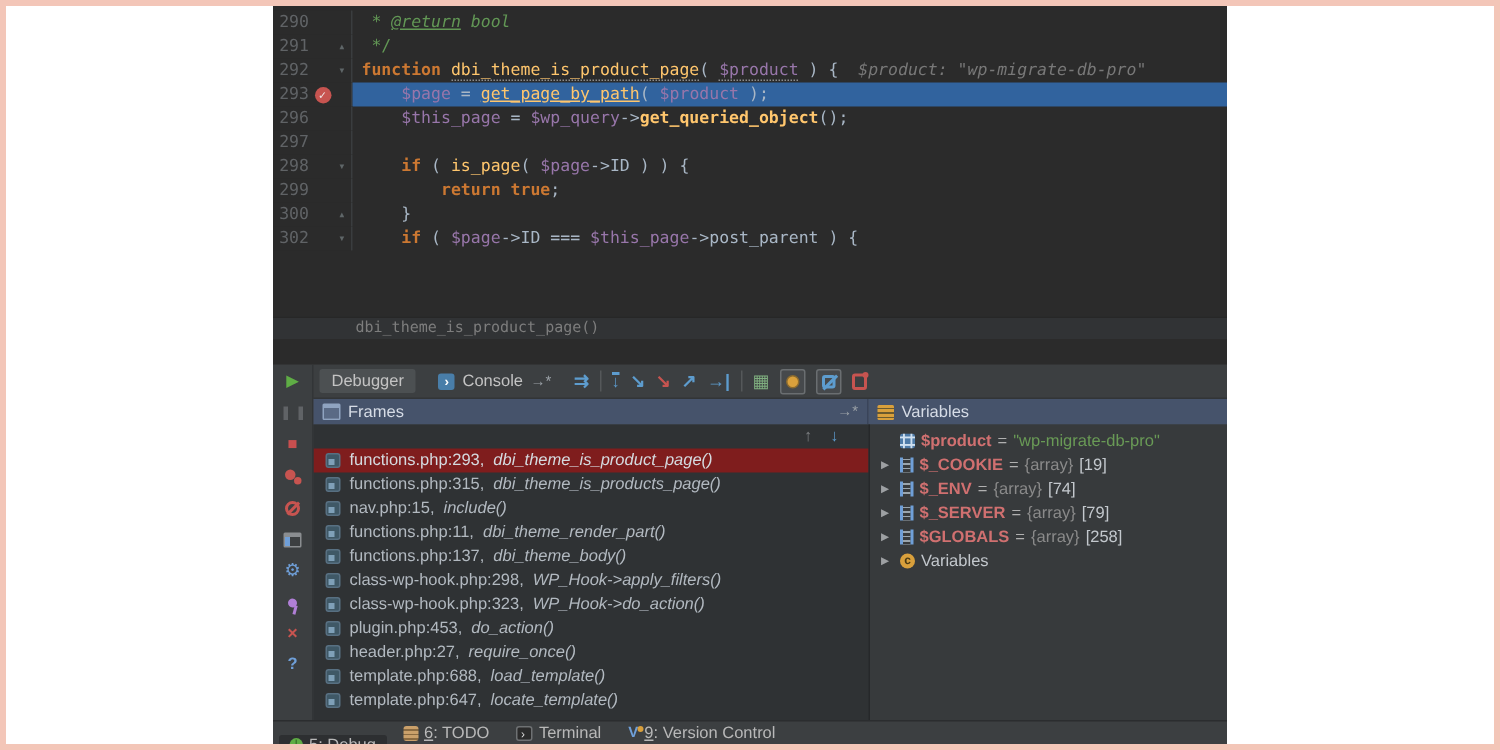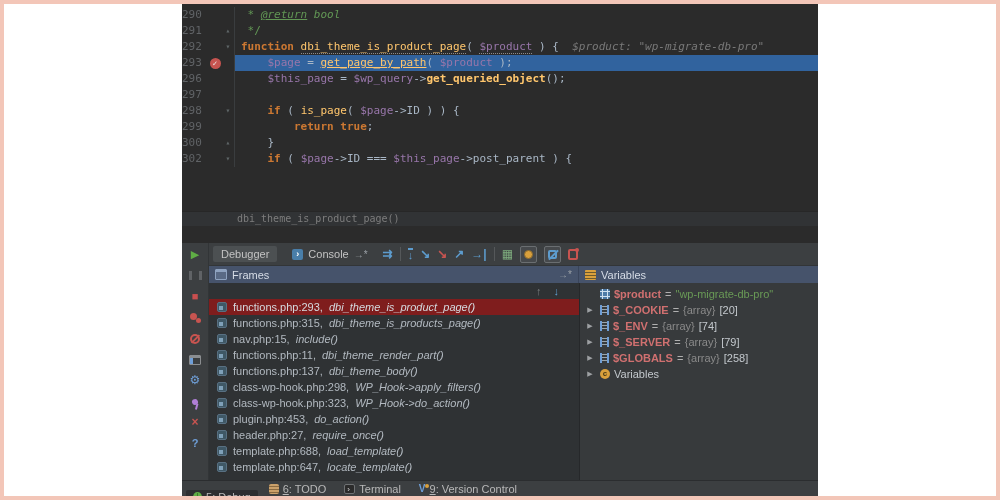--- a/index.html
+++ b/index.html
@@ -5,21 +5,21 @@
   html,body{margin:0;padding:0;background:#ffffff;}
   .page{position:relative;width:1000px;height:500px;box-sizing:border-box;
         border:4px solid #f3c6b8;background:#ffffff;overflow:hidden;
         font-family:"Liberation Sans",sans-serif;}
   .ide{position:absolute;left:178px;top:0;width:636px;height:492px;background:#2b2b2b;overflow:hidden;}
 
   
   .editor{position:absolute;top:0;left:0;right:0;height:207px;overflow:hidden;background:#2b2b2b;padding-top:3px;box-sizing:border-box;}
   .code-line{display:flex;height:16px;line-height:16px;font-family:"DejaVu Sans Mono",monospace;font-size:11px;white-space:pre;}
   .gutter{flex:none;display:flex;width:52px;border-right:1px solid #3a3d3f;background:#2b2b2b;}
-  .lnum{width:24px;text-align:left;color:#606366;font-size:11px;padding-right:2px;}
+  .lnum{width:24px;text-align:right;color:#606366;font-size:11px;padding-right:2px;}
   .bpslot{width:14px;text-align:center;}
   .bp{display:inline-block;width:11px;height:11px;border-radius:50%;background:#c75450;color:#f0e6e6;font-size:8px;line-height:11px;text-align:center;margin-top:2px;}
   .foldslot{width:12px;text-align:center;color:#5f6668;font-size:8px;line-height:16px;}
   .code-area{flex:1;}
   .code-line.exec .code-area{background:#31639e;}
   .codetext{padding-left:6px;}
   .tok-kw{color:#cc7832;font-weight:bold}
   .tok-fn{color:#ffc66d}
   .tok-fnb{color:#ffc66d;font-weight:bold}
   .tok-fnd{color:#ffc66d;border-bottom:1px dotted #8c8c8c}
@@ -288,21 +288,21 @@
                 <span class="var-name">$product</span>
                 <span class="var-eq"> = </span>
                 <span class="var-str">"wp-migrate-db-pro"</span>
               </div>
               <div class="var-row">
                 <span class="var-arrow">▶</span>
                 <span class="i-arr"></span>
                 <span class="var-name">$_COOKIE</span>
                 <span class="var-eq"> = </span>
                 <span class="var-type">{array} </span>
-                <span class="var-size">[20]</span>
+                <span class="var-size">[19]</span>
               </div>
               <div class="var-row">
                 <span class="var-arrow">▶</span>
                 <span class="i-arr"></span>
                 <span class="var-name">$_ENV</span>
                 <span class="var-eq"> = </span>
                 <span class="var-type">{array} </span>
                 <span class="var-size">[74]</span>
               </div>
               <div class="var-row">

